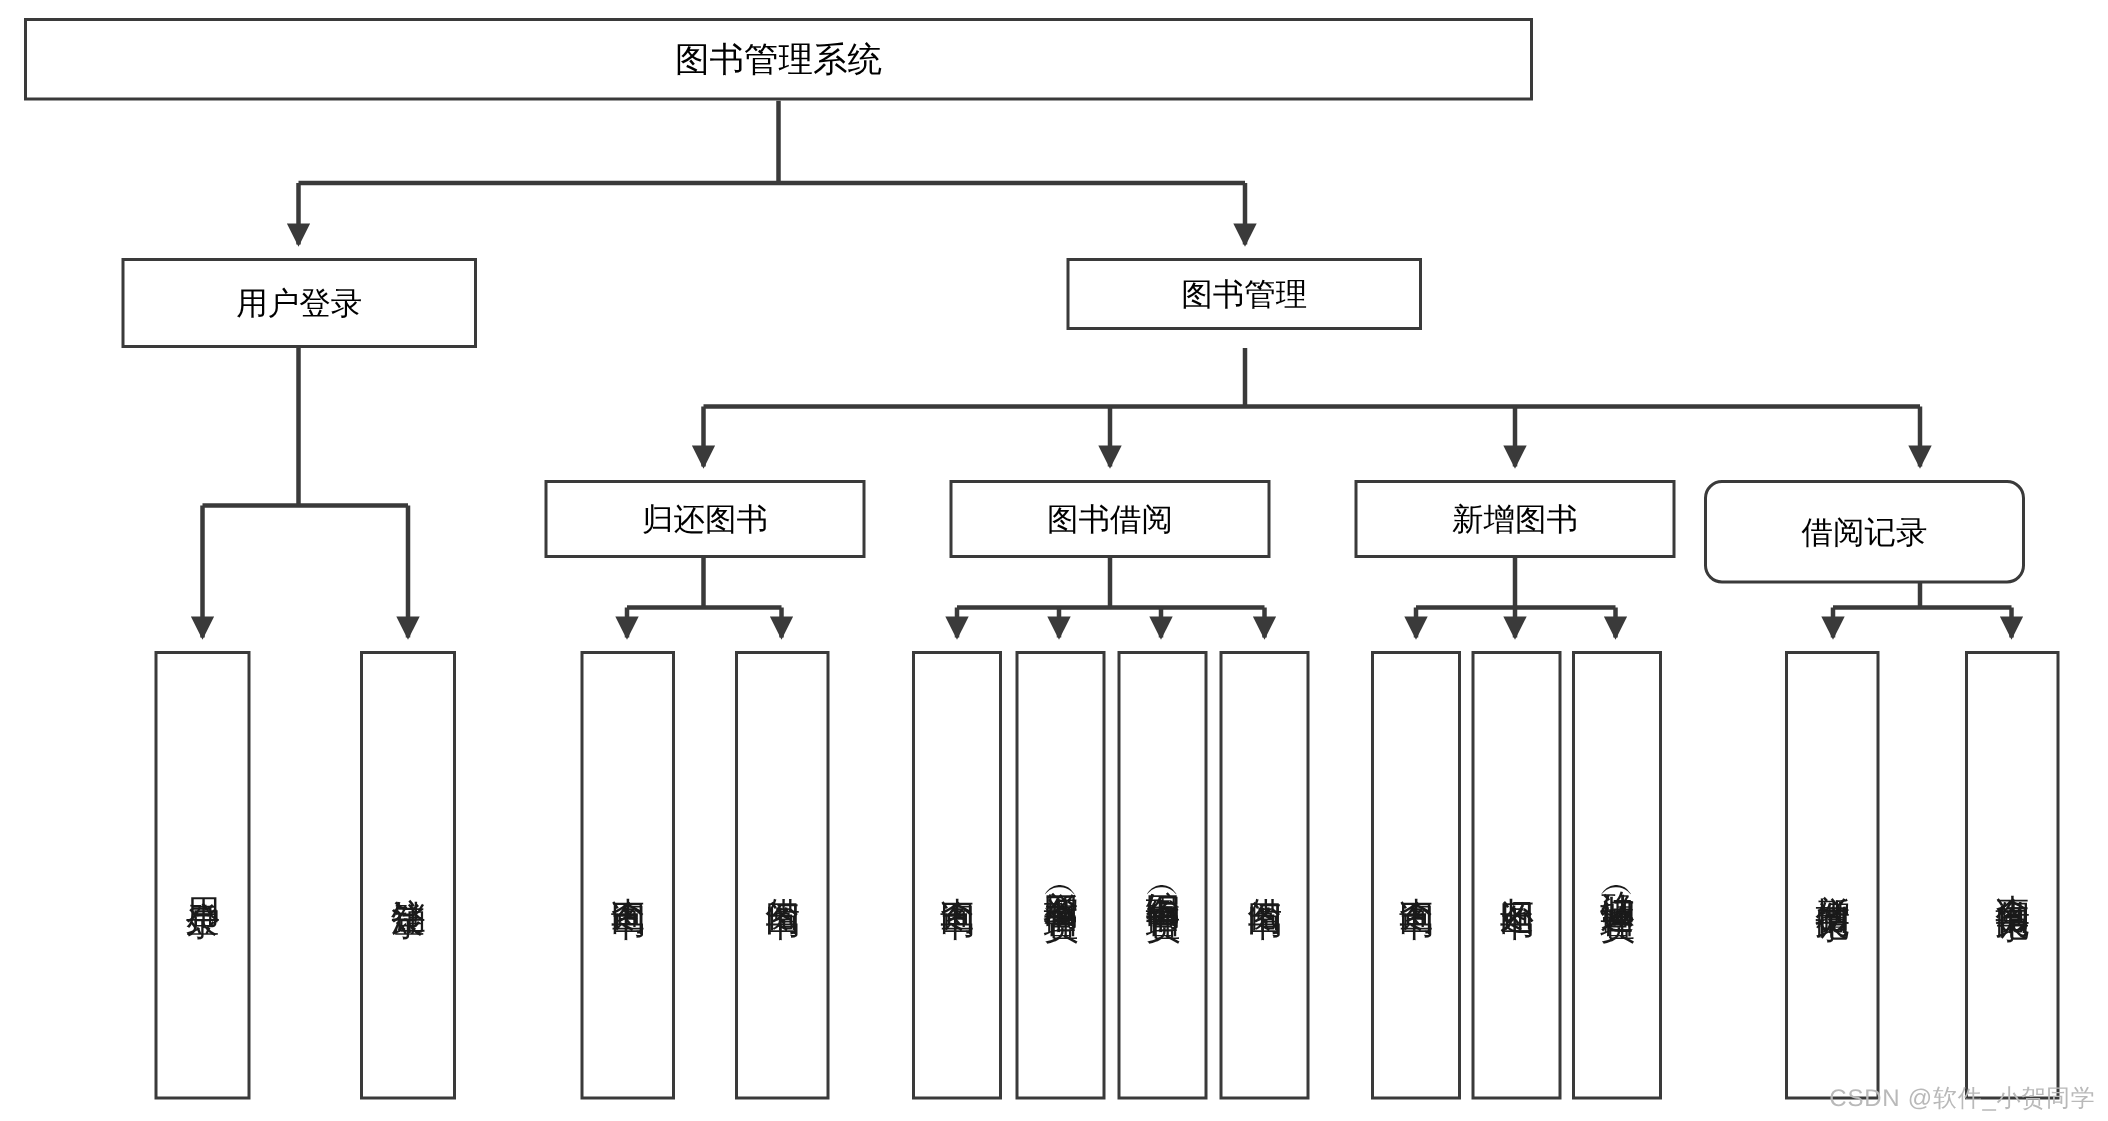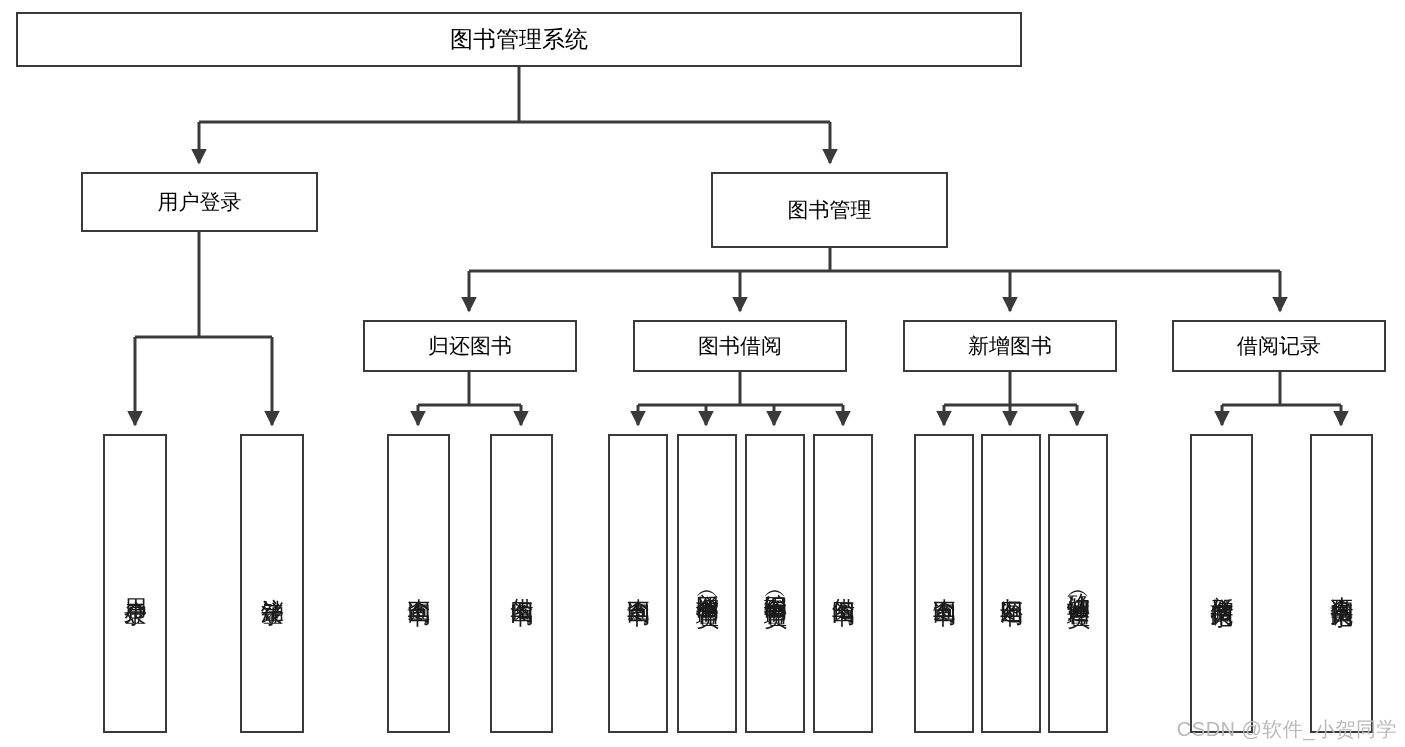--- a/index.html
+++ b/index.html
@@ -42,21 +42,21 @@
     font-size:23px;
     line-height:1.12;
     letter-spacing:2px;
     color:#1a1a1a;
     white-space:nowrap;
   }
 
   #watermark{
     position:absolute;
     right:8px;bottom:4px;
-    font-size:20px;
+    font-size:16px;
     color:#b9b9b9;
     letter-spacing:.5px;
     white-space:nowrap;
   }
 </style>
 </head>
 <body>
 
 <div id="stage">
 
@@ -111,34 +111,34 @@
     </g>
   </svg>
 
   <div class="node root" style="left:16px;top:12px;width:1006px;height:55px;">
     <span>图书管理系统</span>
   </div>
 
   <div class="node lvl2" style="left:81px;top:172px;width:237px;height:60px;">
     <span>用户登录</span>
   </div>
-  <div class="node lvl2" style="left:711px;top:172px;width:237px;height:76px;">
+  <div class="node lvl2" style="left:711px;top:172px;width:237px;height:48px;">
     <span>图书管理</span>
   </div>
 
   <div class="node lvl3" style="left:363px;top:320px;width:214px;height:52px;">
     <span>归还图书</span>
   </div>
   <div class="node lvl3" style="left:633px;top:320px;width:214px;height:52px;">
     <span>图书借阅</span>
   </div>
   <div class="node lvl3" style="left:903px;top:320px;width:214px;height:52px;">
     <span>新增图书</span>
   </div>
-  <div class="node lvl3" style="left:1172px;top:320px;width:214px;height:52px;">
+  <div class="node lvl3" style="left:1136px;top:320px;width:214px;height:69px;border-radius:12px;">
     <span>借阅记录</span>
   </div>
 
   <div class="leaf" style="left:103px;top:434px;width:64px;height:299px;">
     <span class="vtext">用户登录</span>
   </div>
   <div class="leaf" style="left:240px;top:434px;width:64px;height:299px;">
     <span class="vtext">注销登录</span>
   </div>
 

